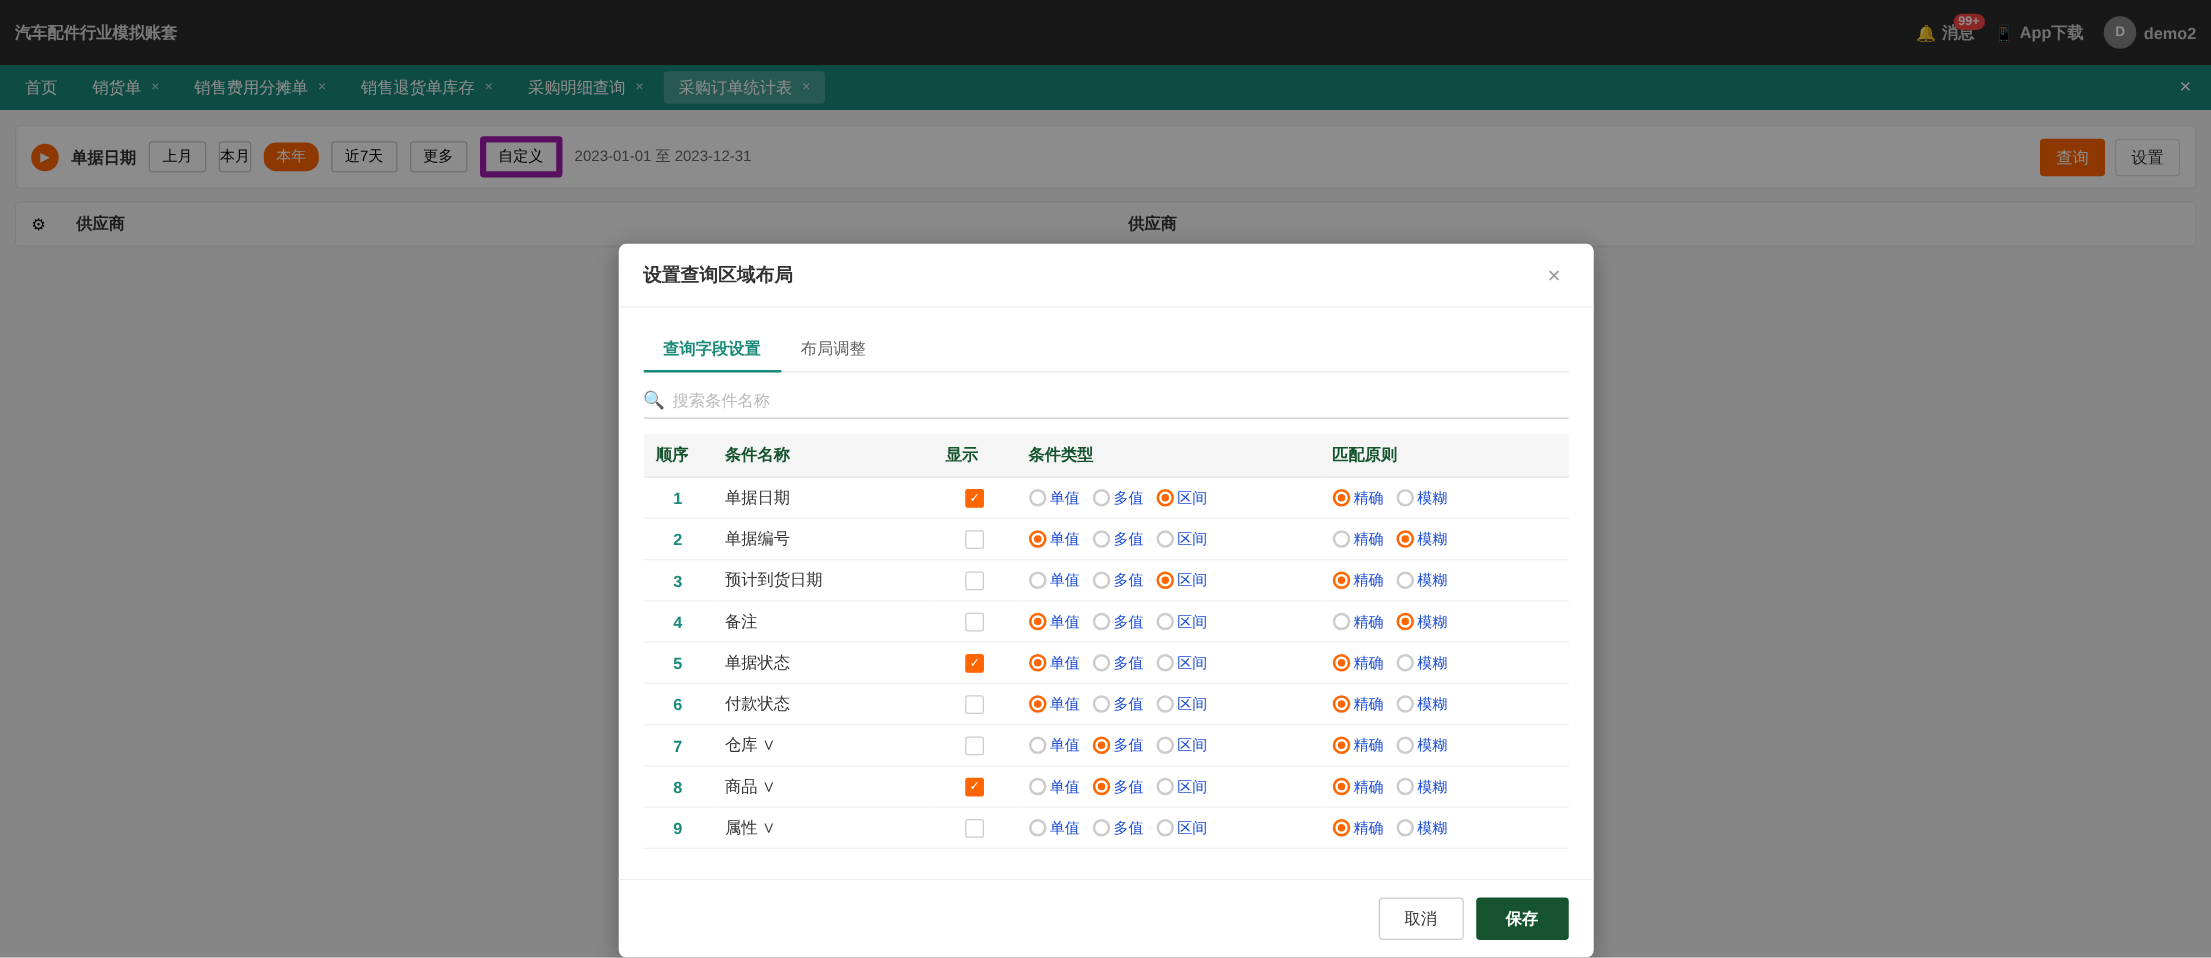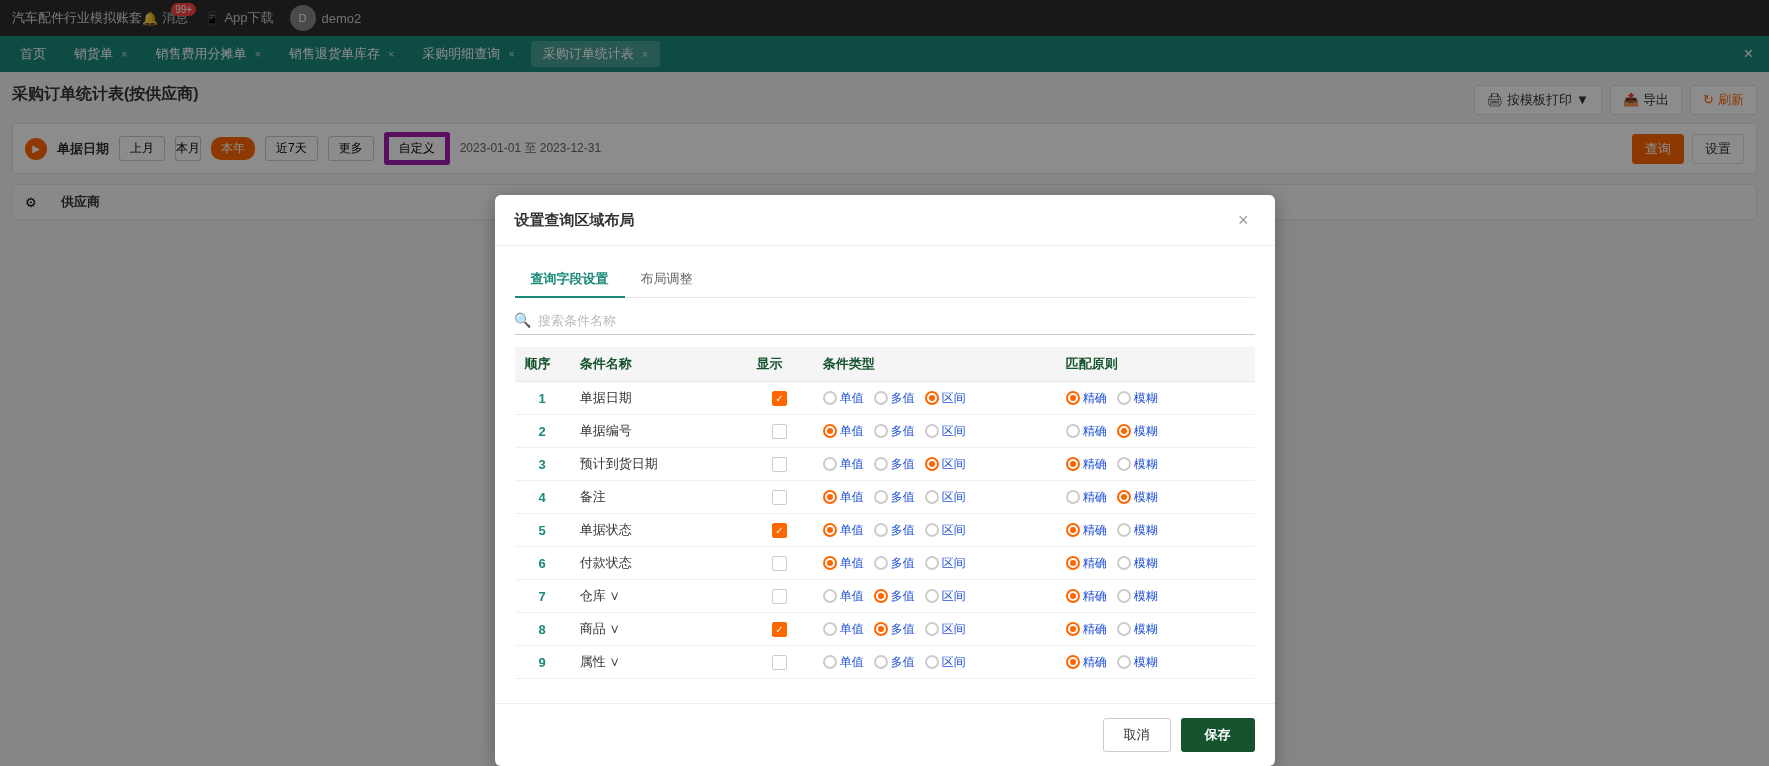--- a/index.html
+++ b/index.html
@@ -1,25 +1,27 @@
 <!DOCTYPE html>
 <html><head>
   <meta charset="utf-8">
   <style>
     * { box-sizing: border-box; margin: 0; padding: 0; }
     body { font-family: "Microsoft YaHei", Arial, sans-serif; font-size: 13px; background: #f0f0f0; overflow: hidden; }
 
     
     .top-bar {
-      height: 36px;
+      height: 52px;
       background: #2d2d2d;
       display: flex;
       align-items: center;
+      justify-content: space-between;
       padding: 0 12px;
       color: #ccc;
+      font-weight: bold;
     }
     .top-bar-left { font-size: 13px; color: #ddd; }
     .top-bar-right { display: flex; align-items: center; gap: 16px; font-size: 13px; }
     .top-bar-right .notif { position: relative; display: flex; align-items: center; gap: 4px; }
     .badge { background: #f44; color: #fff; font-size: 10px; border-radius: 8px; padding: 1px 4px; position: absolute; top: -6px; right: -8px; }
     .avatar { width: 26px; height: 26px; border-radius: 50%; background: #888; display: flex; align-items: center; justify-content: center; color: #fff; font-size: 11px; }
 
     
     .nav-tabs {
       height: 36px;
@@ -290,38 +292,20 @@
   </div>
   <div class="nav-tab active">
     <span>采购订单统计表</span>
     <span class="close-x">×</span>
   </div>
   <div style="flex:1"></div>
   <div style="color:#fff;cursor:pointer;font-size:16px;padding:0 8px;">×</div>
 </div>
 
 <div class="page-content">
-  <div class="page-header-row">
-    <div class="page-title">采购订单统计表(按供应商)</div>
-    <div class="right-actions">
-      <button class="action-btn">
-        <span>🖨</span>
-        <span>按模板打印</span>
-        <span>▼</span>
-      </button>
-      <button class="action-btn">
-        <span>📤</span>
-        <span>导出</span>
-      </button>
-      <button class="action-btn refresh">
-        <span>↻</span>
-        <span>刷新</span>
-      </button>
-    </div>
-  </div>
 
   <div style="background:#fff;border:1px solid #e8e8e8;border-radius:4px;padding:8px 12px;margin-bottom:10px;display:flex;align-items:center;gap:10px;flex-wrap:wrap;">
     <div style="display:flex;align-items:center;gap:4px;">
       <div class="toggle-arrow">▶</div>
     </div>
     <span style="color:#333;font-size:13px;font-weight:bold;">单据日期</span>
     <button style="background:#fff;border:1px solid #ccc;padding:3px 10px;border-radius:3px;cursor:pointer;font-size:12px;">上月</button>
     <button style="background:#fff;border:1px solid #ccc;padding:3px 0;border-radius:3px;cursor:pointer;font-size:12px;">本月</button>
     <button style="background:#f60;color:#fff;border:none;padding:3px 10px;border-radius:10px;cursor:pointer;font-size:12px;">本年</button>
     <button style="background:#fff;border:1px solid #ccc;padding:3px 10px;border-radius:3px;cursor:pointer;font-size:12px;">近7天</button>

